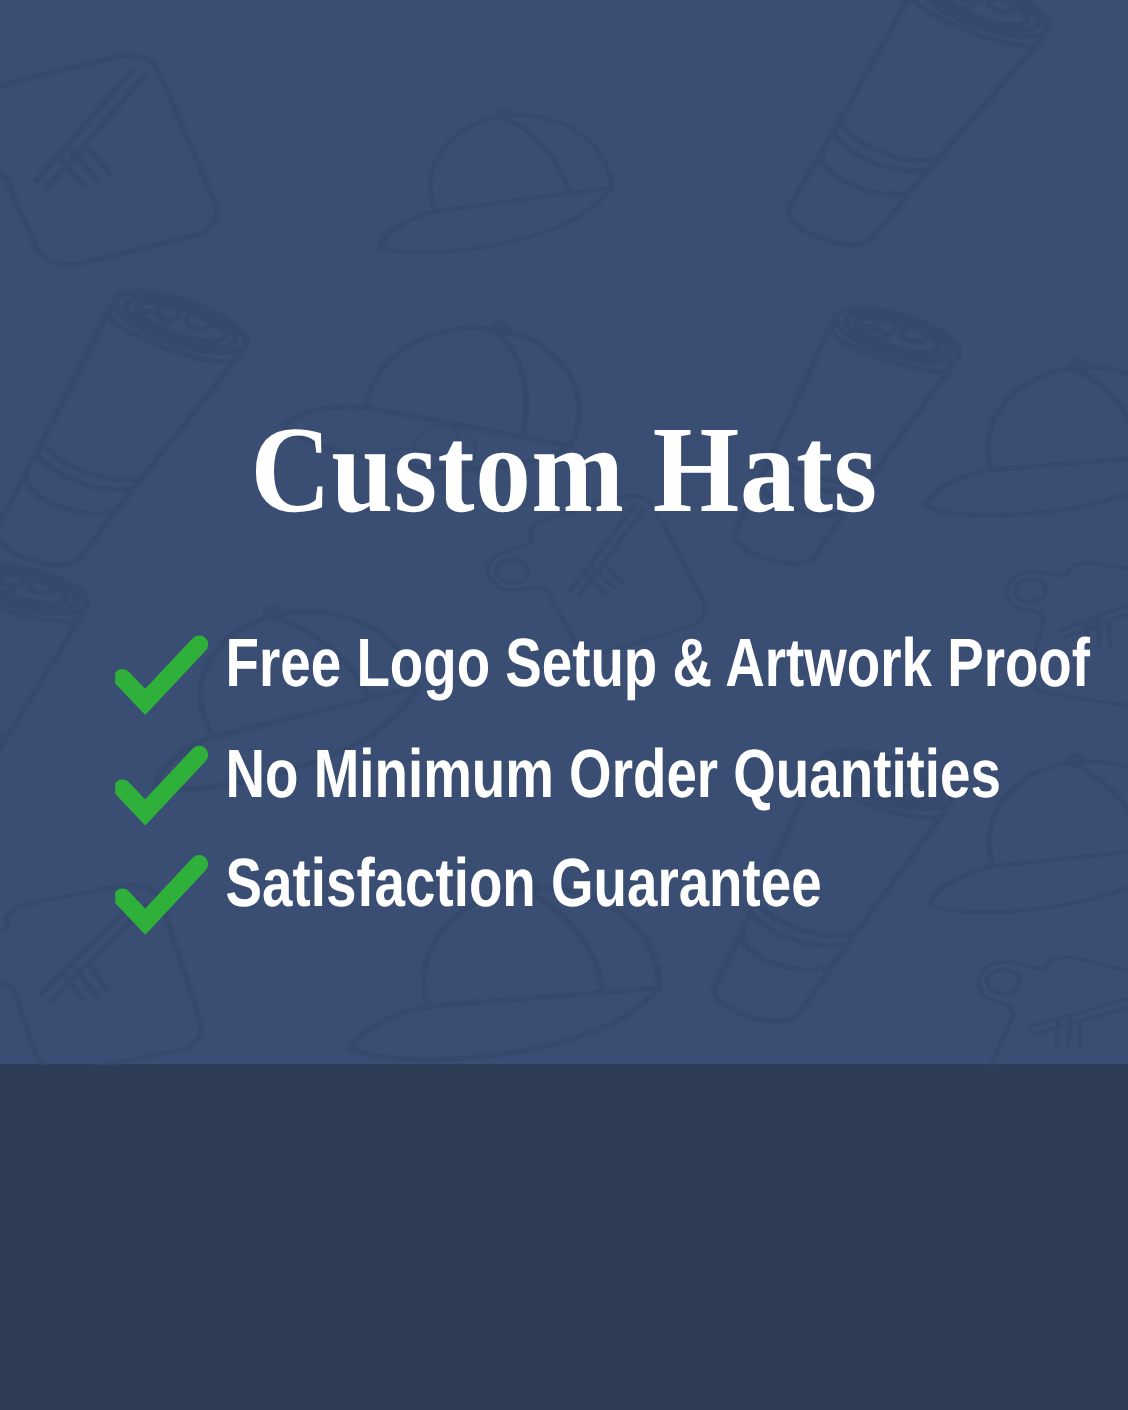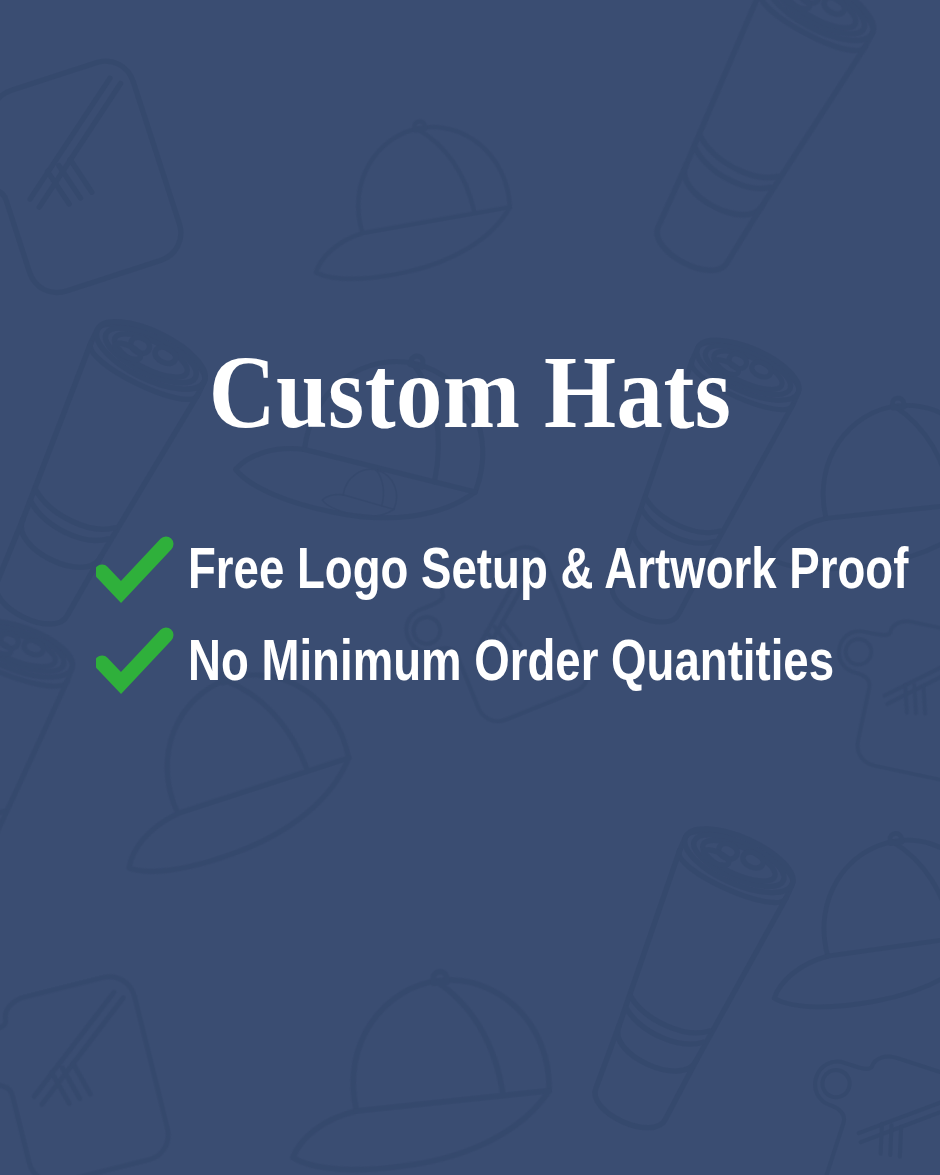--- a/index.html
+++ b/index.html
@@ -5,21 +5,21 @@
   html, body {
     margin: 0;
     padding: 0;
     background: #2e3c56;
   }
   * { box-sizing: border-box; }
 
   .poster {
     position: relative;
     width: 940px;
-    height: 1175px;
+    height: 887px;
     overflow: hidden;
     background: #3a4d72;
     font-family: "Liberation Sans", sans-serif;
     -webkit-font-smoothing: antialiased;
   }
 
   
   .pattern-layer {
     position: absolute;
     inset: 0;
@@ -65,21 +65,21 @@
     top: 525px;
     width: 820px;
     list-style: none;
     margin: 0;
     padding: 0;
   }
   .benefit-row {
     position: relative;
     height: 91.5px;
     display: flex;
-    align-items: center;
+    align-items: flex-start;
   }
   .check-icon {
     flex: 0 0 auto;
     width: 78px;
     height: 78px;
     margin-right: 14px;
     display: block;
   }
   .check-icon svg {
     display: block;
@@ -190,17 +190,25 @@
 
       <li class="benefit-row">
         <span class="check-icon">
           <svg viewBox="0 0 78 78" xmlns="http://www.w3.org/2000/svg">
             <path d="M 6 40 L 25 60 L 70 12" fill="none" stroke="#2fb03b" stroke-width="15" stroke-linecap="round" stroke-linejoin="miter"></path>
           </svg>
         </span>
         <span class="benefit-label">No Minimum Order Quantities</span>
       </li>
 
+      <li class="benefit-row">
+        <span class="check-icon">
+          <svg viewBox="0 0 78 78" xmlns="http://www.w3.org/2000/svg">
+            <path d="M 6 40 L 25 60 L 70 12" fill="none" stroke="#2fb03b" stroke-width="15" stroke-linecap="round" stroke-linejoin="miter"></path>
+          </svg>
+        </span>
+        <span class="benefit-label">Satisfaction Guarantee</span>
+      </li>
 
 
     </ul>
   </div>
 </div>
 
 </body></html>

